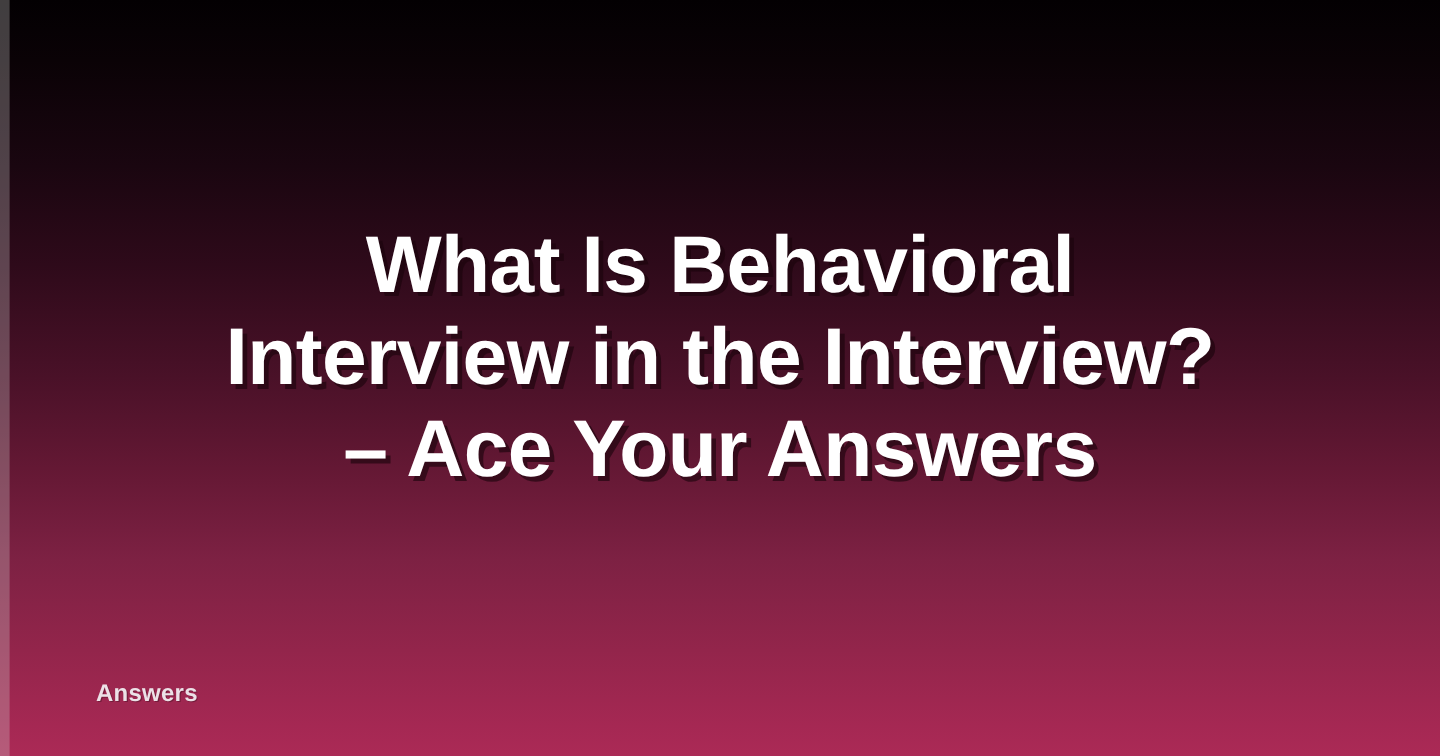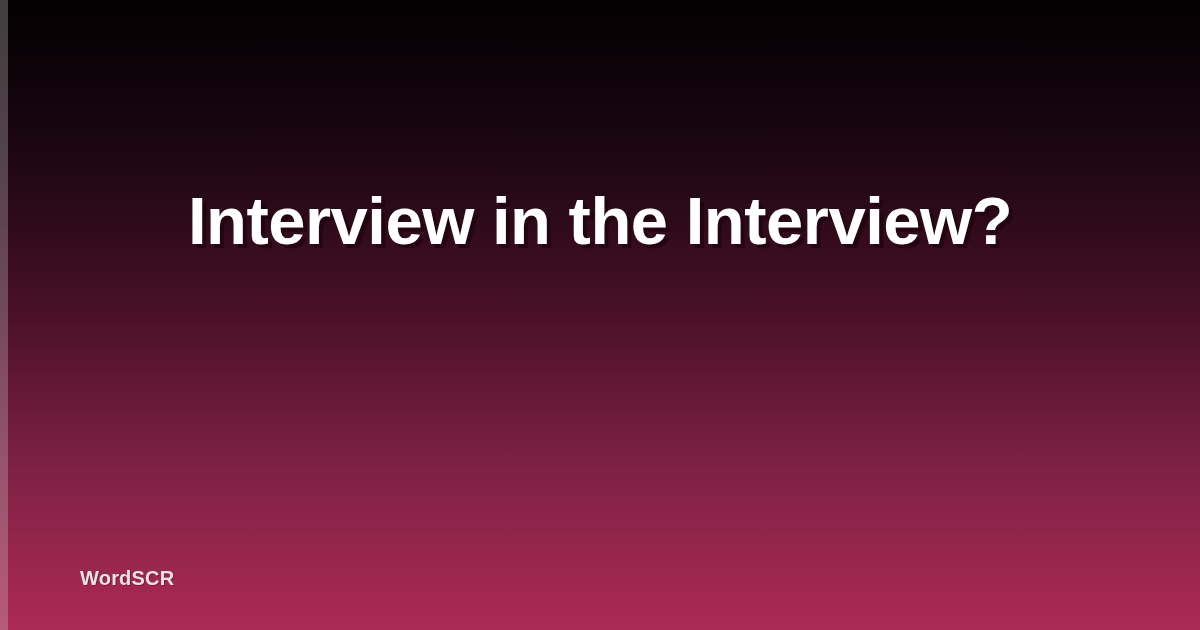--- a/index.html
+++ b/index.html
@@ -78,18 +78,20 @@
   }
 </style>
 </head>
 <body>
 
 <div id="card">
 
   <div id="edge-strip"></div>
 
   <div id="title-block">
+    <span class="title-line">What Is Behavioral</span>
     <span class="title-line">Interview in the Interview?</span>
+    <span class="title-line">– Ace Your Answers</span>
   </div>
 
-  <div id="logo">WordSCR</div>
+  <div id="logo">Answers</div>
 
 </div>
 
 </body></html>

